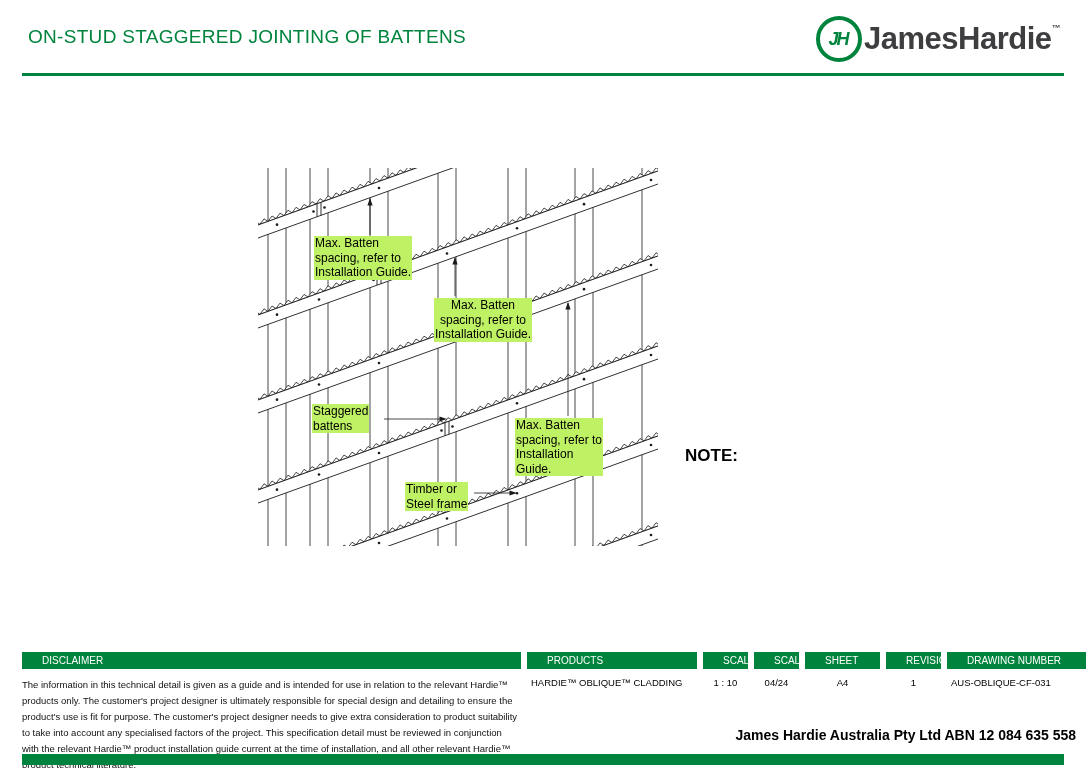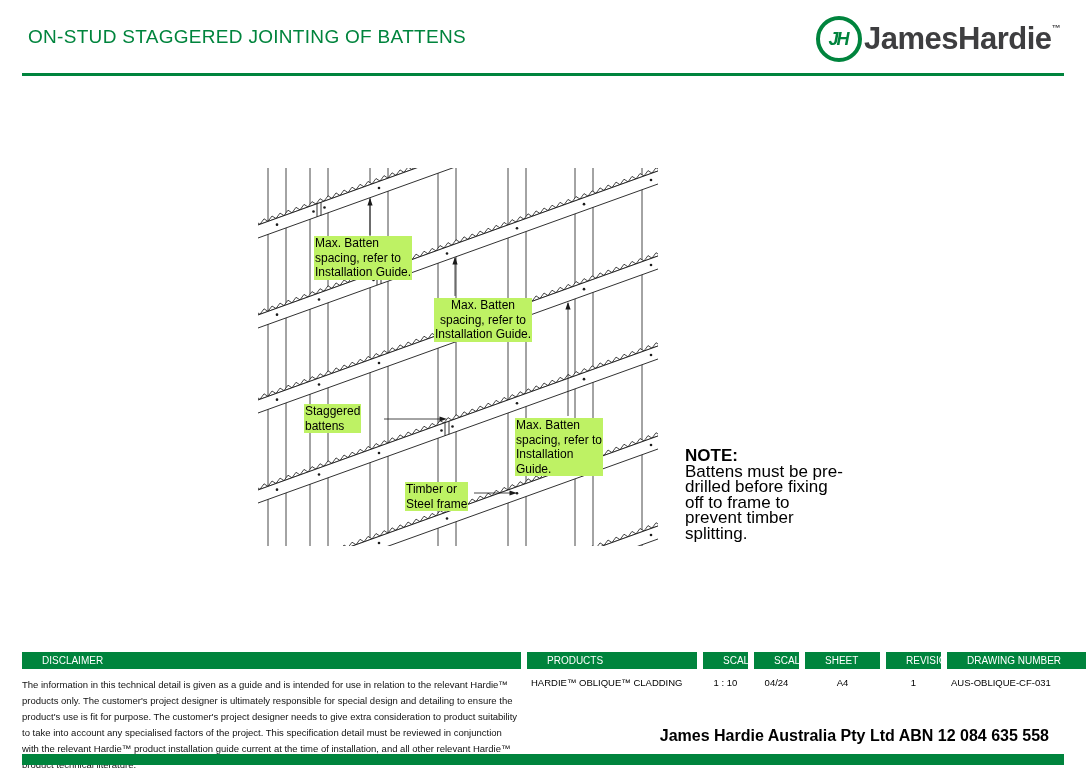--- a/index.html
+++ b/index.html
@@ -29,21 +29,21 @@
 
   
   .tbl-head{position:absolute;left:22px;top:652px;display:flex;gap:6px}
   .tbl-head .cell{background:var(--brand-green);color:#fff;font-size:10px;height:17px;line-height:17px;padding-left:20px}
   .tbl-body{position:absolute;left:22px;top:677px;display:flex;gap:6px;align-items:flex-start}
   .tbl-body .cellv{font-size:9.5px}
   .w-disc{width:499px}.w-prod{width:170px}.w-scale{width:45px}.w-date{width:45px}.w-sheet{width:75px}.w-rev{width:55px}.w-dwg{width:140px}
   .disc-text{font-size:7.6px;line-height:16px;color:#111}
   .c{text-align:center}
   .pl{padding-left:4px}
-  .abn{position:absolute;right:37px;top:727px;font-size:16px;font-weight:bold}
+  .abn{position:absolute;right:10px;top:727px;font-size:14px;font-weight:bold}
   .bottom-bar{position:absolute;left:22px;top:754px;width:1042px;height:11px;background:var(--brand-green)}
 </style>
 </head>
 <body>
 
 <div class="page">
 
   <h1 class="title">ON-STUD STAGGERED JOINTING OF BATTENS</h1>
 
   <div class="logo">
@@ -162,33 +162,32 @@
         <path d="M0 0 L-2.6 7.5 L2.6 7.5 Z" fill="#1a1a1a" transform="translate(189 251) rotate(90)"></path>
         <line x1="216" y1="325" x2="255" y2="325" stroke="#1a1a1a" stroke-width="0.8"></line>
         <path d="M0 0 L-2.6 7.5 L2.6 7.5 Z" fill="#1a1a1a" transform="translate(259 325) rotate(90)"></path>
       </svg>
     <div class="lbl" style="left:56px;top:68px;">Max. Batten
 spacing, refer to
 Installation Guide.</div>
     <div class="lbl center" style="left:176px;top:130px;">Max. Batten
 spacing, refer to
 Installation Guide.</div>
-    <div class="lbl" style="left:46px;top:236px;">Staggered
+    <div class="lbl" style="left:54px;top:236px;">Staggered
 battens</div>
     <div class="lbl" style="left:257px;top:250px;">Max. Batten
 spacing, refer to
 Installation
 Guide.</div>
     <div class="lbl" style="left:147px;top:314px;">Timber or
 Steel frame</div>
   </div>
 
   <div class="note">
     <div class="note-title">NOTE:</div>
-    <div class="note-body">Battens must be pre-drilled before fixing off to frame to prevent timber splitting.</div>
   </div>
 
   <div class="tbl-head">
     <div class="cell w-disc">DISCLAIMER</div>
     <div class="cell w-prod">PRODUCTS</div>
     <div class="cell w-scale">SCALE</div>
     <div class="cell w-date">SCALE</div>
     <div class="cell w-sheet">SHEET SIZE</div>
     <div class="cell w-rev">REVISION</div>
     <div class="cell w-dwg">DRAWING NUMBER</div>

